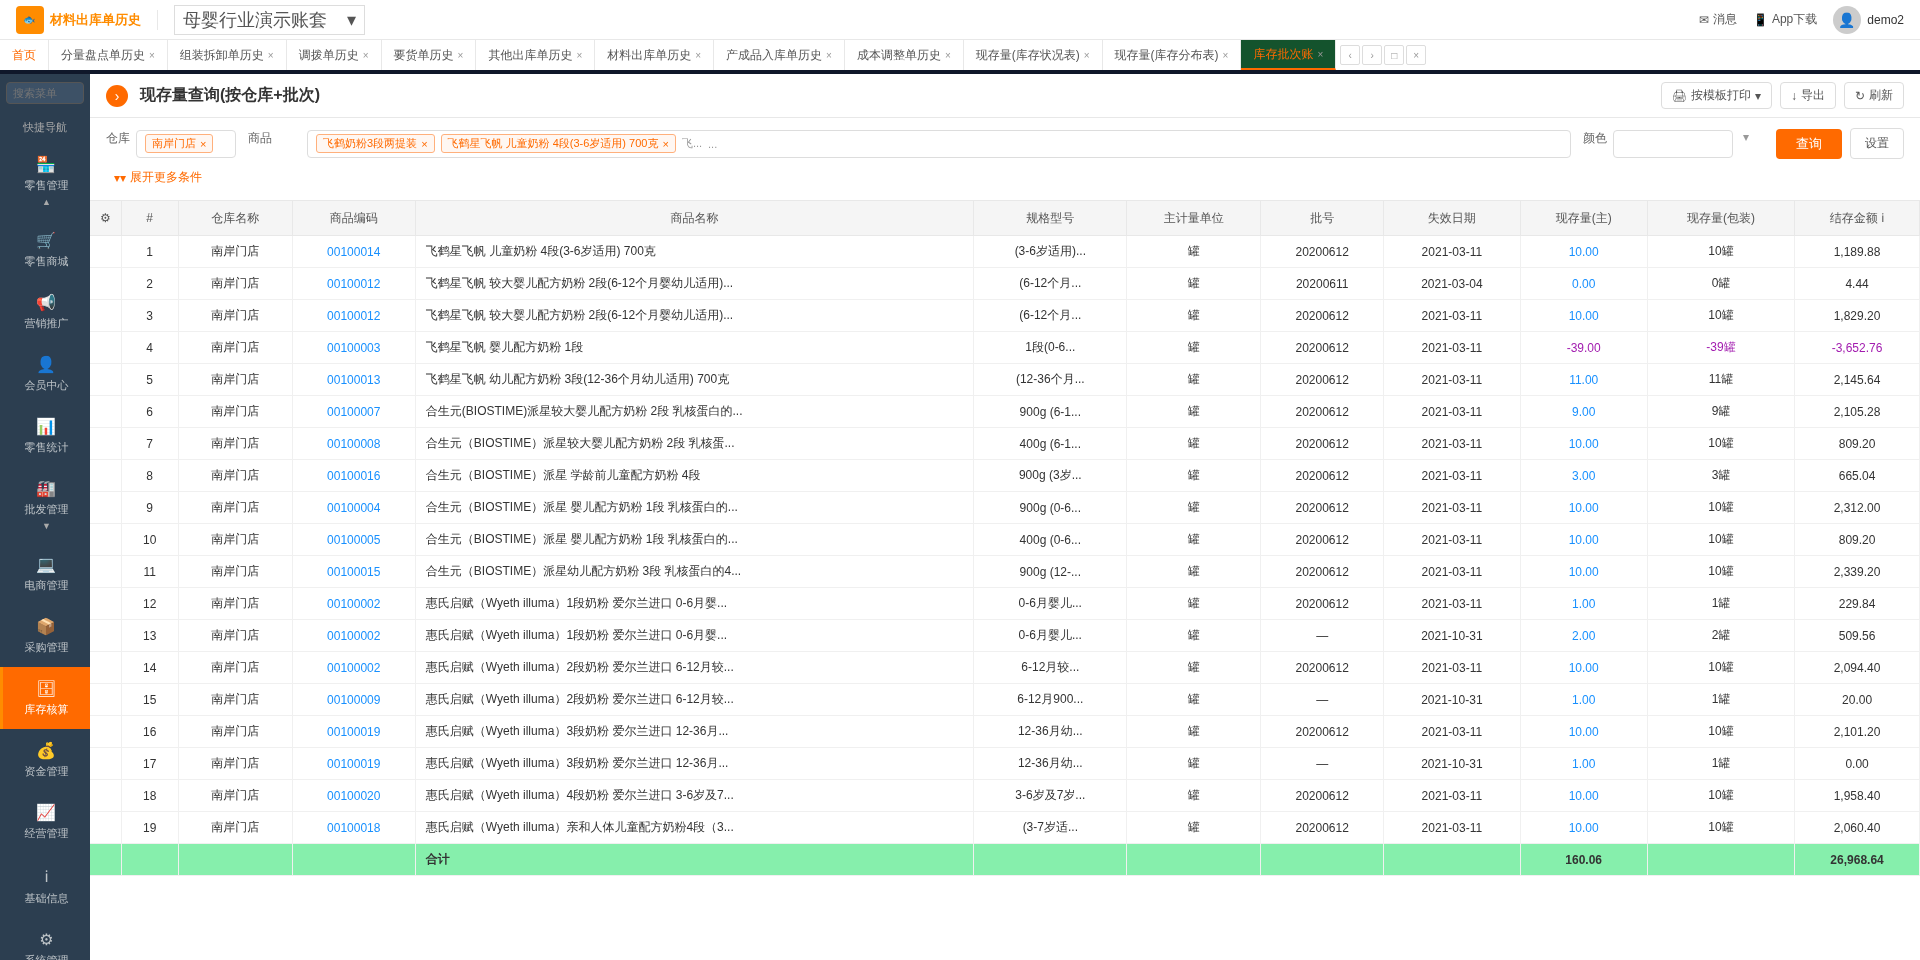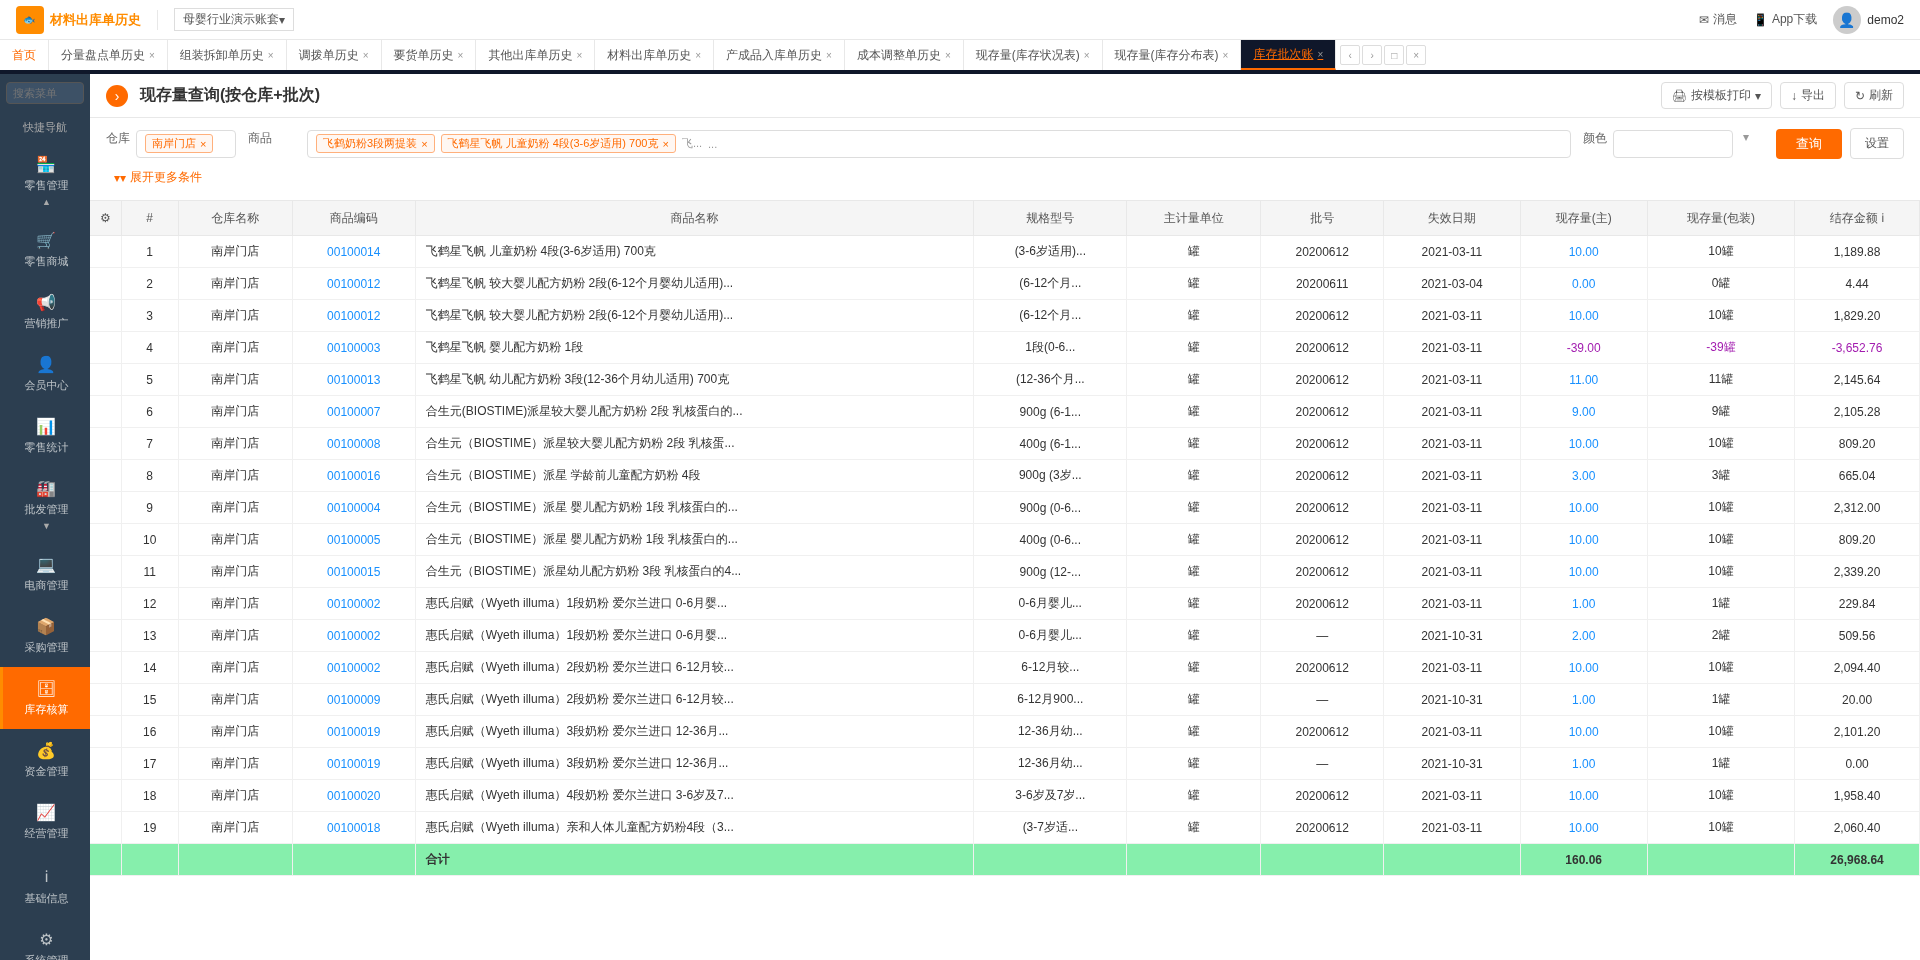--- a/index.html
+++ b/index.html
@@ -4,30 +4,30 @@
   <style>
     * { box-sizing: border-box; margin: 0; padding: 0; }
     body { font-family: 'Microsoft YaHei', Arial, sans-serif; font-size: 12px; background: #f5f5f5; color: #333; height: 960px; overflow: hidden; display: flex; flex-direction: column; }
 
     
     .top-bar { height: 40px; background: #fff; display: flex; align-items: center; justify-content: space-between; padding: 0 16px; border-bottom: 1px solid #e8e8e8; flex-shrink: 0; }
     .top-bar-left { display: flex; align-items: center; gap: 8px; }
     .logo-area { display: flex; align-items: center; gap: 6px; }
     .logo-icon { width: 28px; height: 28px; background: #ff8c00; border-radius: 4px; display: flex; align-items: center; justify-content: center; color: #fff; font-size: 10px; font-weight: bold; }
     .logo-text { font-size: 13px; font-weight: bold; color: #ff8c00; }
-    .store-selector { display: flex; align-items: center; gap: 0; border: 1px solid #ddd; border-radius: 0; padding: 2px 8px; cursor: pointer; font-size: 12px; color: #555; }
+    .store-selector { display: flex; align-items: center; gap: 20px; border: 1px solid #ddd; border-radius: 0; padding: 2px 8px; cursor: pointer; font-size: 18px; color: #555; }
     .top-bar-right { display: flex; align-items: center; gap: 16px; }
     .top-action { display: flex; align-items: center; gap: 4px; color: #555; cursor: pointer; font-size: 12px; }
     .user-info { display: flex; align-items: center; gap: 6px; cursor: pointer; }
     .avatar { width: 28px; height: 28px; border-radius: 50%; background: #ccc; display: flex; align-items: center; justify-content: center; overflow: hidden; }
 
     
     .nav-tabs { height: 34px; background: #fff; display: flex; align-items: center; border-bottom: 4px solid #0f172a; flex-shrink: 0; overflow: hidden; }
     .nav-tab { display: flex; align-items: center; height: 100%; padding: 0 12px; font-size: 12px; color: #555; cursor: pointer; border-right: 1px solid #e8e8e8; white-space: nowrap; gap: 4px; flex-shrink: 0; }
-    .nav-tab.active { background: #0f172a; color: #ff6a00; border-bottom: 2px solid #ff6a00; text-decoration: underline; }
+    .nav-tab.active { background: #14532d; color: #ff6a00; border-bottom: 2px solid #ff6a00; }
     .nav-tab .close-btn { font-size: 10px; color: #999; cursor: pointer; }
     .nav-tab.home { color: #ff6a00; }
     .nav-arrows { display: flex; align-items: center; gap: 2px; padding: 0 4px; }
     .nav-arrow { width: 20px; height: 20px; display: flex; align-items: center; justify-content: center; cursor: pointer; color: #999; border: 1px solid #ddd; border-radius: 2px; font-size: 10px; }
     .nav-close-all { width: 20px; height: 20px; display: flex; align-items: center; justify-content: center; cursor: pointer; color: #999; border: 1px solid #ddd; border-radius: 2px; font-size: 10px; }
     .nav-max { width: 20px; height: 20px; display: flex; align-items: center; justify-content: center; cursor: pointer; color: #999; border: 1px solid #ddd; border-radius: 2px; font-size: 10px; }
 
     
     .main-layout { display: flex; flex: 1; overflow: hidden; }
 

